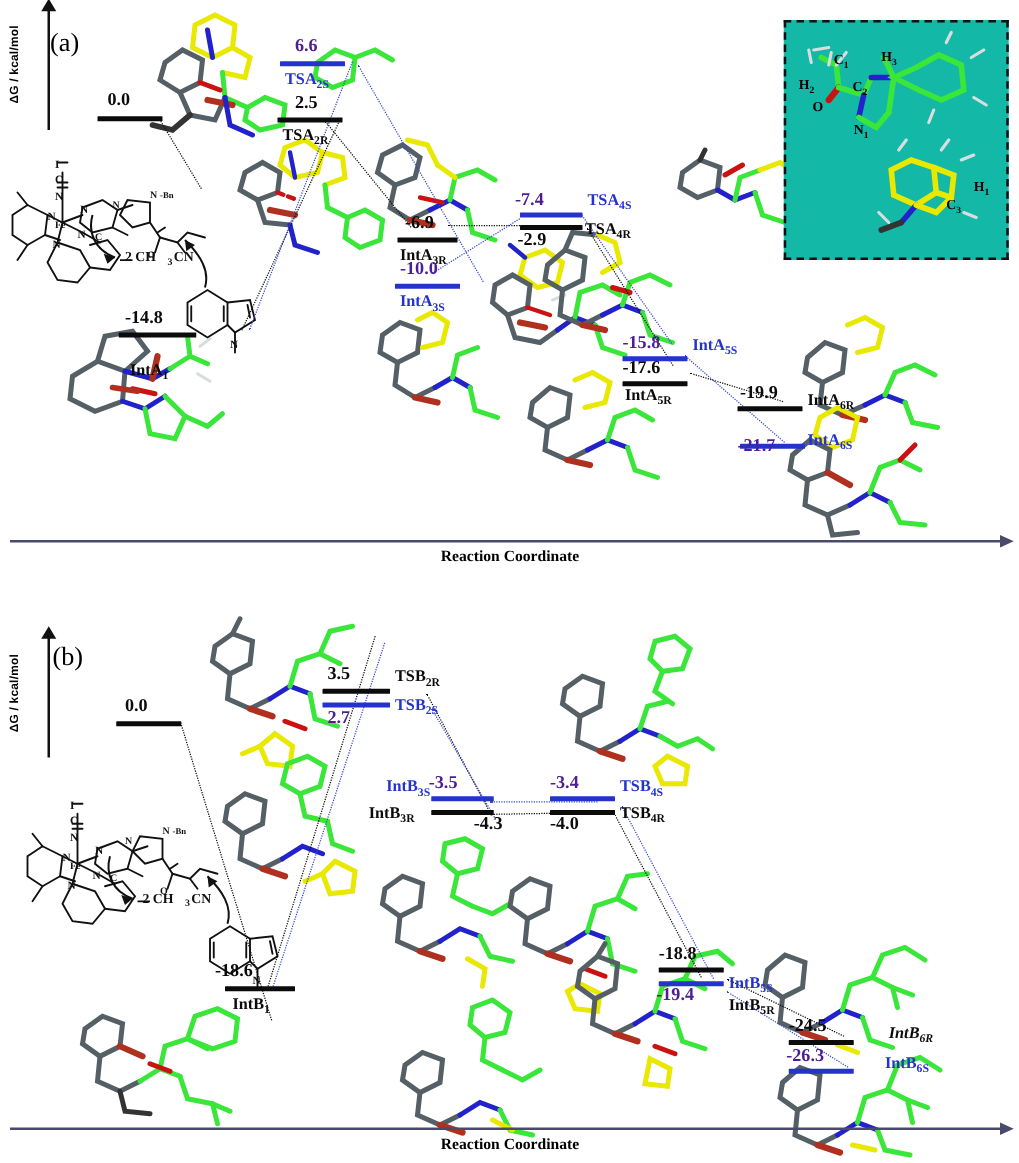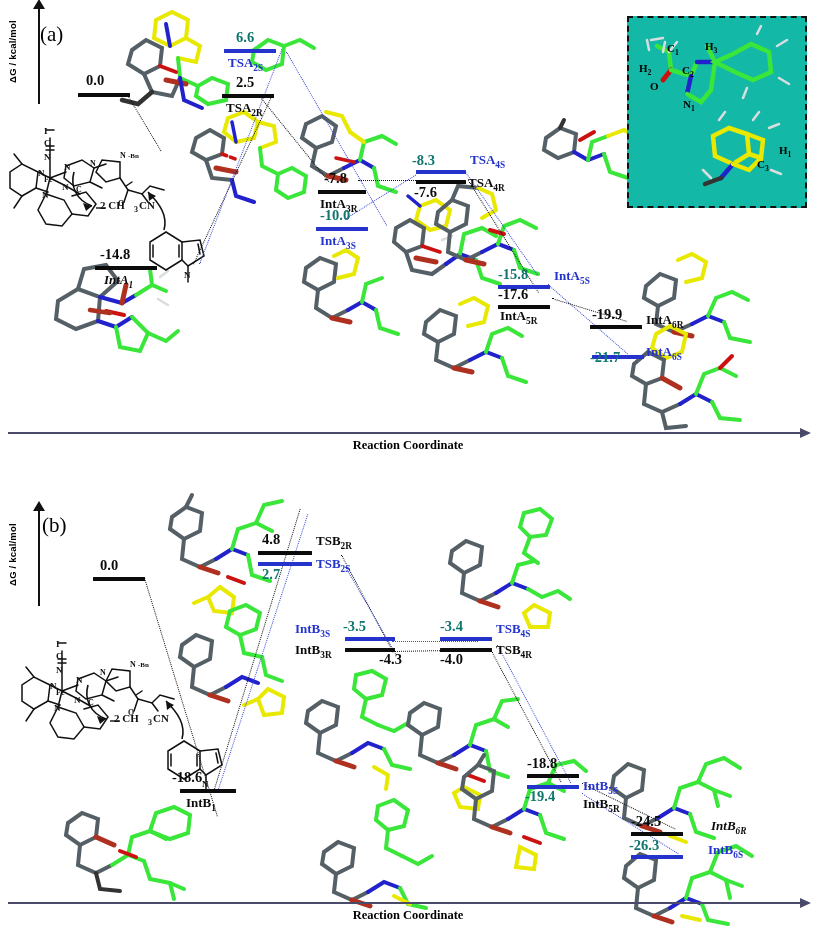--- a/index.html
+++ b/index.html
@@ -37,21 +37,21 @@
   }
   .panel-tag{position:absolute;font-size:21px;font-weight:normal;font-family:"Liberation Serif",serif;}
 
   
   .lvl{position:absolute;height:4px;border-radius:.5px;}
   .lvl.k{background:#0b0b0b;}
   .lvl.b{background:#2433cc;}
 
   .val{position:absolute;font-size:14.5px;font-weight:bold;white-space:nowrap;font-family:"Liberation Serif",serif;}
   .val.k{color:#0b0b0b;}
-  .val.b{color:#0f766e;}
+  .val.b{color:#4c1d95;}
   .nm{position:absolute;font-size:13px;font-weight:bold;white-space:nowrap;font-family:"Liberation Serif",serif;}
   .nm.k{color:#0b0b0b;}
   .nm.b{color:#2433cc;}
   .nm sub,.val sub{font-size:.72em;}
 
   
   .conn{position:absolute;height:0;border-top-width:1.6px;transform-origin:0 0;}
   .conn.k{border-top-style:dotted;border-top-color:#111;}
   .conn.b{border-top-style:dotted;border-top-color:#3a4ad8;}
 
@@ -352,44 +352,44 @@
   <div class="conn k" style="left:470px;top:182px;width:130px;transform:rotate(58deg);"></div>
   <div class="conn b" style="left:466px;top:172px;width:125px;transform:rotate(55deg);"></div>
   <div class="conn k" style="left:552px;top:298px;width:78px;transform:rotate(17deg);"></div>
   <div class="conn b" style="left:548px;top:284px;width:106px;transform:rotate(41deg);"></div>
 
   <div class="lvl k" style="left:78px;top:93px;width:52px;"></div>
   <div class="val k" style="left:86px;top:72px;">0.0</div>
 
   <div class="lvl k" style="left:95px;top:266px;width:62px;"></div>
   <div class="val k" style="left:100px;top:246px;">-14.8</div>
-  <div class="nm k" style="left:104px;top:272px;font-style:italic;">IntA<sub>1</sub></div>
+  <div class="nm k" style="left:104px;top:288px;">IntA<sub>1</sub></div>
 
   <div class="lvl b" style="left:224px;top:49px;width:52px;"></div>
   <div class="val b" style="left:236px;top:29px;">6.6</div>
   <div class="nm b" style="left:228px;top:55px;">TSA<sub>2S</sub></div>
 
   <div class="lvl k" style="left:222px;top:94px;width:52px;"></div>
   <div class="val k" style="left:236px;top:74px;">2.5</div>
   <div class="nm k" style="left:226px;top:100px;">TSA<sub>2R</sub></div>
 
   <div class="lvl k" style="left:318px;top:190px;width:48px;"></div>
-  <div class="val k" style="left:324px;top:170px;">-7.8</div>
+  <div class="val k" style="left:324px;top:170px;">-6.9</div>
   <div class="nm k" style="left:320px;top:196px;">IntA<sub>3R</sub></div>
 
   <div class="lvl b" style="left:316px;top:227px;width:52px;"></div>
   <div class="val b" style="left:320px;top:207px;">-10.0</div>
   <div class="nm b" style="left:320px;top:233px;">IntA<sub>3S</sub></div>
 
   <div class="lvl b" style="left:416px;top:170px;width:50px;"></div>
-  <div class="val b" style="left:412px;top:152px;">-8.3</div>
+  <div class="val b" style="left:412px;top:152px;">-7.4</div>
   <div class="nm b" style="left:470px;top:152px;">TSA<sub>4S</sub></div>
 
   <div class="lvl k" style="left:416px;top:180px;width:50px;"></div>
-  <div class="val k" style="left:414px;top:184px;">-7.6</div>
+  <div class="val k" style="left:414px;top:184px;">-2.9</div>
   <div class="nm k" style="left:468px;top:175px;">TSA<sub>4R</sub></div>
 
   <div class="lvl b" style="left:498px;top:285px;width:52px;"></div>
   <div class="val b" style="left:498px;top:266px;">-15.8</div>
   <div class="nm b" style="left:554px;top:268px;">IntA<sub>5S</sub></div>
 
   <div class="lvl k" style="left:498px;top:305px;width:52px;"></div>
   <div class="val k" style="left:498px;top:286px;">-17.6</div>
   <div class="nm k" style="left:500px;top:308px;">IntA<sub>5R</sub></div>
 
@@ -702,30 +702,30 @@
   <div class="conn b" style="left:582px;top:328px;width:114px;transform:rotate(32deg);"></div>
 
   <div class="lvl k" style="left:93px;top:112px;width:52px;"></div>
   <div class="val k" style="left:100px;top:92px;">0.0</div>
 
   <div class="lvl k" style="left:180px;top:324px;width:56px;"></div>
   <div class="val k" style="left:172px;top:304px;">-18.6</div>
   <div class="nm k" style="left:186px;top:330px;">IntB<sub>1</sub></div>
 
   <div class="lvl k" style="left:258px;top:86px;width:54px;"></div>
-  <div class="val k" style="left:262px;top:66px;">4.8</div>
+  <div class="val k" style="left:262px;top:66px;">3.5</div>
   <div class="nm k" style="left:316px;top:68px;">TSB<sub>2R</sub></div>
 
   <div class="lvl b" style="left:258px;top:97px;width:54px;"></div>
   <div class="val b" style="left:262px;top:101px;">2.7</div>
   <div class="nm b" style="left:316px;top:91px;">TSB<sub>2S</sub></div>
 
   <div class="lvl b" style="left:345px;top:172px;width:50px;"></div>
   <div class="val b" style="left:343px;top:153px;">-3.5</div>
-  <div class="nm b" style="left:295px;top:156px;">IntB<sub>3S</sub></div>
+  <div class="nm b" style="left:309px;top:156px;">IntB<sub>3S</sub></div>
 
   <div class="lvl k" style="left:345px;top:183px;width:50px;"></div>
   <div class="val k" style="left:345px;top:186px;margin-left:34px;">-4.3</div>
   <div class="nm k" style="left:295px;top:177px;">IntB<sub>3R</sub></div>
 
   <div class="lvl b" style="left:440px;top:172px;width:52px;"></div>
   <div class="val b" style="left:440px;top:153px;">-3.4</div>
   <div class="nm b" style="left:496px;top:156px;">TSB<sub>4S</sub></div>
 
   <div class="lvl k" style="left:440px;top:183px;width:52px;"></div>

